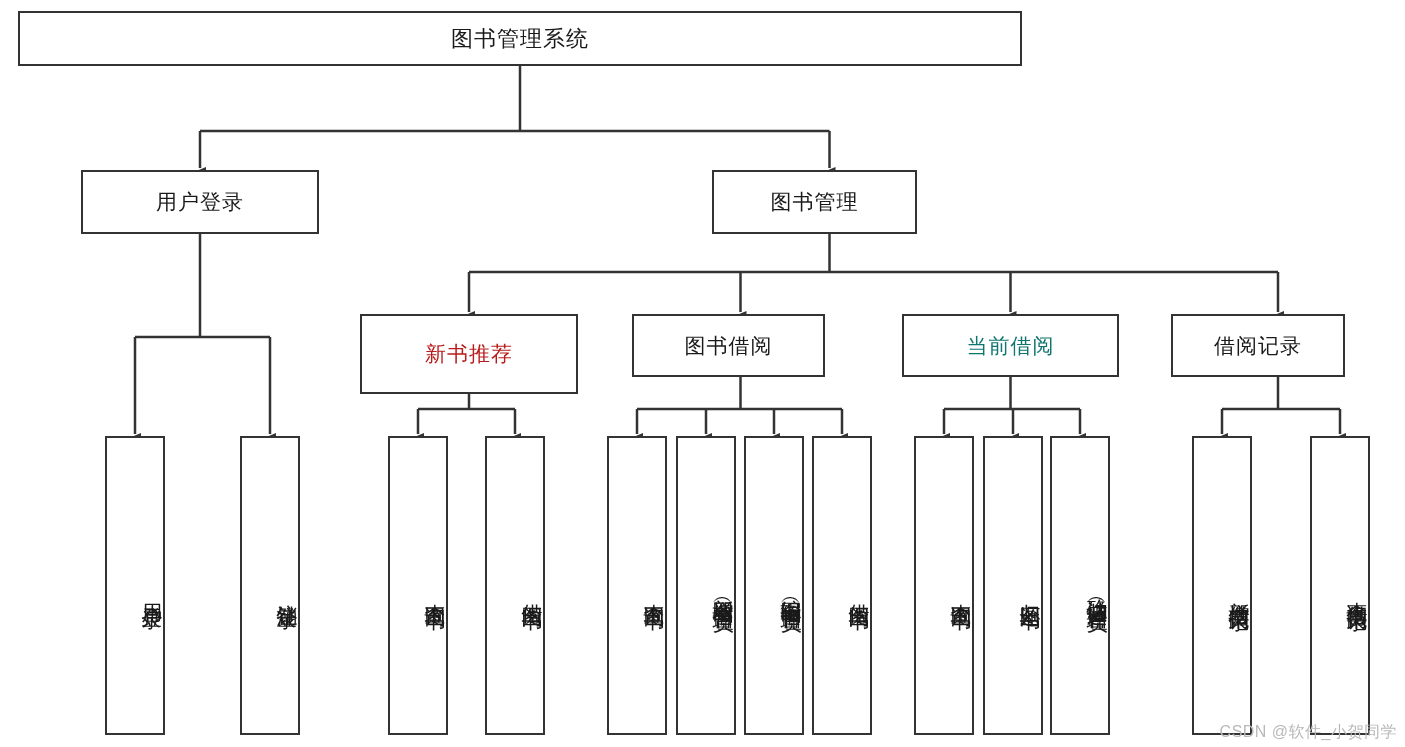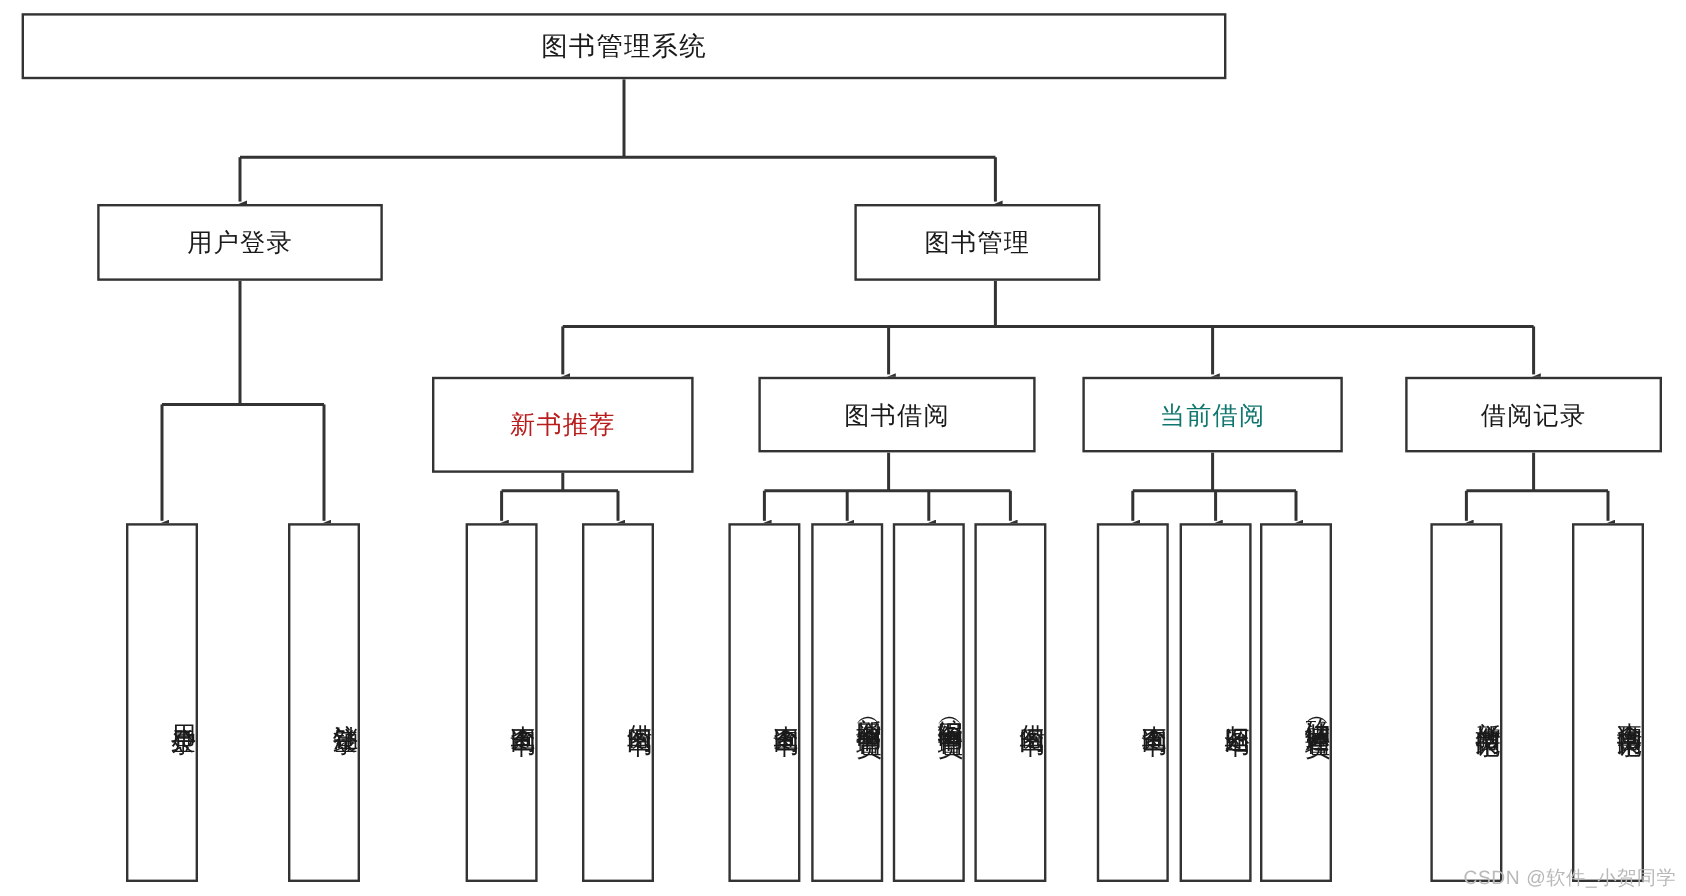--- a/index.html
+++ b/index.html
@@ -116,27 +116,27 @@
       </div>
       <div class="node horiz" style="left: 81px; top: 170px; width: 238px; height: 64px; border-color: rgb(51, 51, 51); background: rgb(255, 255, 255); color: rgb(26, 26, 26);">
         <span>用户登录</span>
       </div>
       <div class="node horiz" style="left: 712px; top: 170px; width: 205px; height: 64px; border-color: rgb(51, 51, 51); background: rgb(255, 255, 255); color: rgb(26, 26, 26);">
         <span>图书管理</span>
       </div>
       <div class="node horiz" style="left: 360px; top: 314px; width: 218px; height: 80px; border-color: rgb(51, 51, 51); background: rgb(255, 255, 255); color: #b91c1c;">
         <span>新书推荐</span>
       </div>
-      <div class="node horiz" style="left: 632px; top: 314px; width: 231px; height: 63px; border-color: rgb(51, 51, 51); background: rgb(255, 255, 255); color: rgb(26, 26, 26);">
+      <div class="node horiz" style="left: 632px; top: 314px; width: 193px; height: 63px; border-color: rgb(51, 51, 51); background: rgb(255, 255, 255); color: rgb(26, 26, 26);">
         <span>图书借阅</span>
       </div>
       <div class="node horiz" style="left: 902px; top: 314px; width: 217px; height: 63px; border-color: rgb(51, 51, 51); background: rgb(255, 255, 255); color: #0f766e;">
         <span>当前借阅</span>
       </div>
-      <div class="node horiz" style="left: 1171px; top: 314px; width: 214px; height: 63px; border-color: rgb(51, 51, 51); background: rgb(255, 255, 255); color: rgb(26, 26, 26);">
+      <div class="node horiz" style="left: 1171px; top: 314px; width: 174px; height: 63px; border-color: rgb(51, 51, 51); background: rgb(255, 255, 255); color: rgb(26, 26, 26);">
         <span>借阅记录</span>
       </div>
       <div class="node vert" style="left: 105px; top: 436px; width: 60px; height: 299px; border-color: rgb(51, 51, 51); background: rgb(255, 255, 255); color: rgb(26, 26, 26);">
         <span>用户登录</span>
       </div>
       <div class="node vert" style="left: 240px; top: 436px; width: 60px; height: 299px; border-color: rgb(51, 51, 51); background: rgb(255, 255, 255); color: rgb(26, 26, 26);">
         <span>注销登录</span>
       </div>
       <div class="node vert" style="left: 388px; top: 436px; width: 60px; height: 299px; border-color: rgb(51, 51, 51); background: rgb(255, 255, 255); color: rgb(26, 26, 26);">
         <span>查询图书</span>

